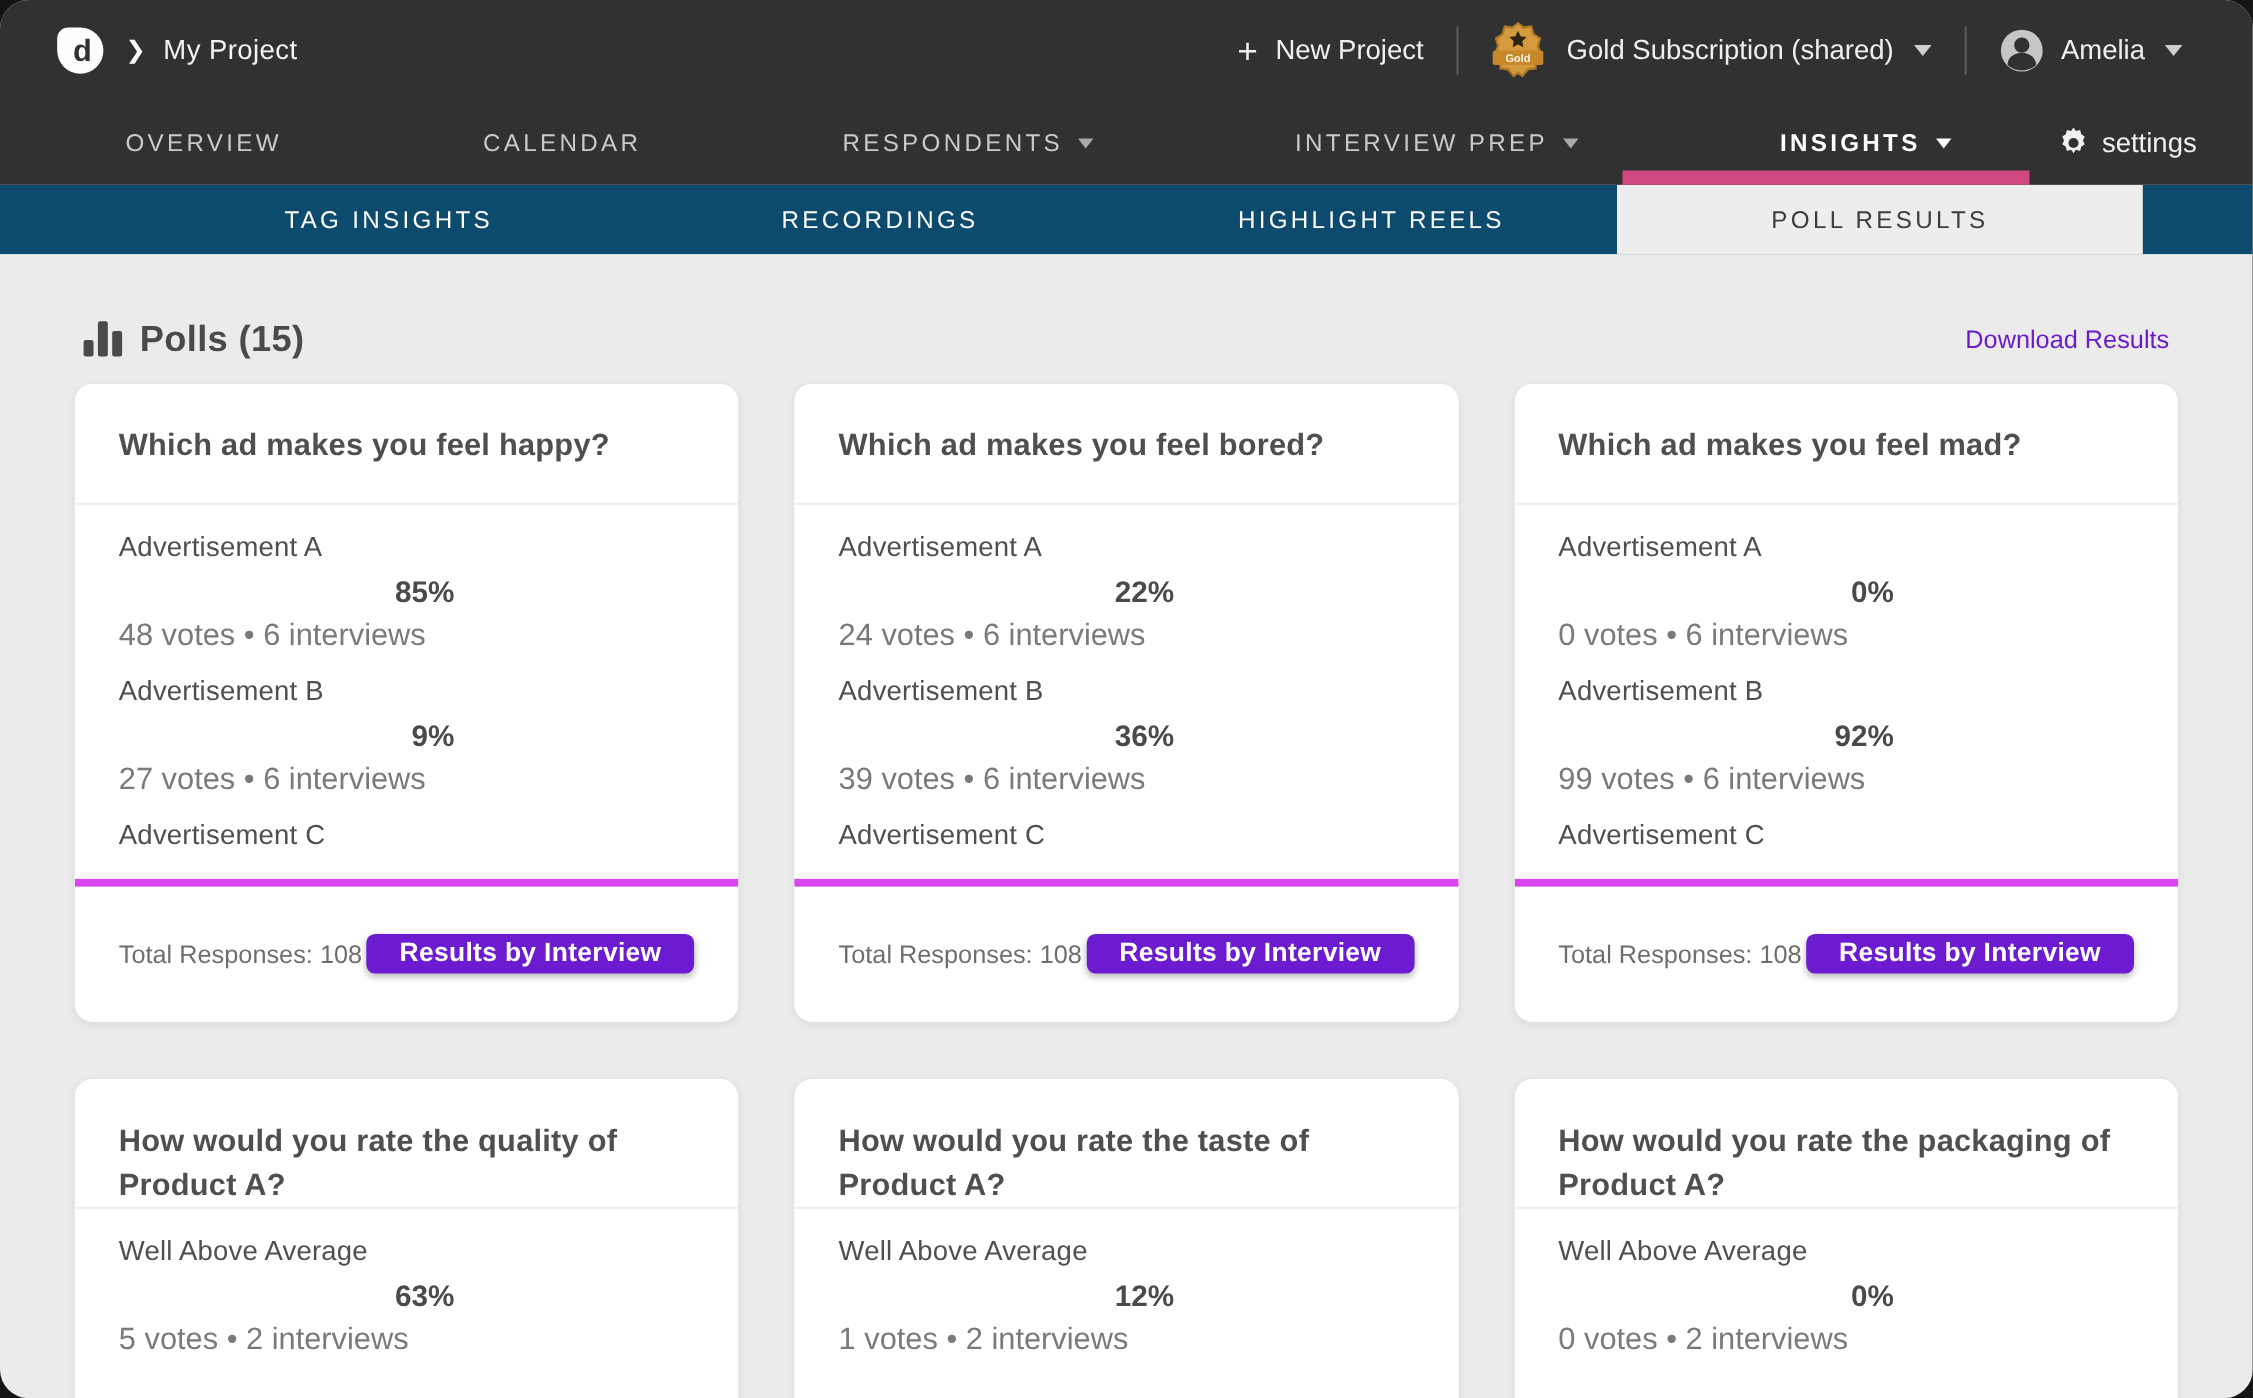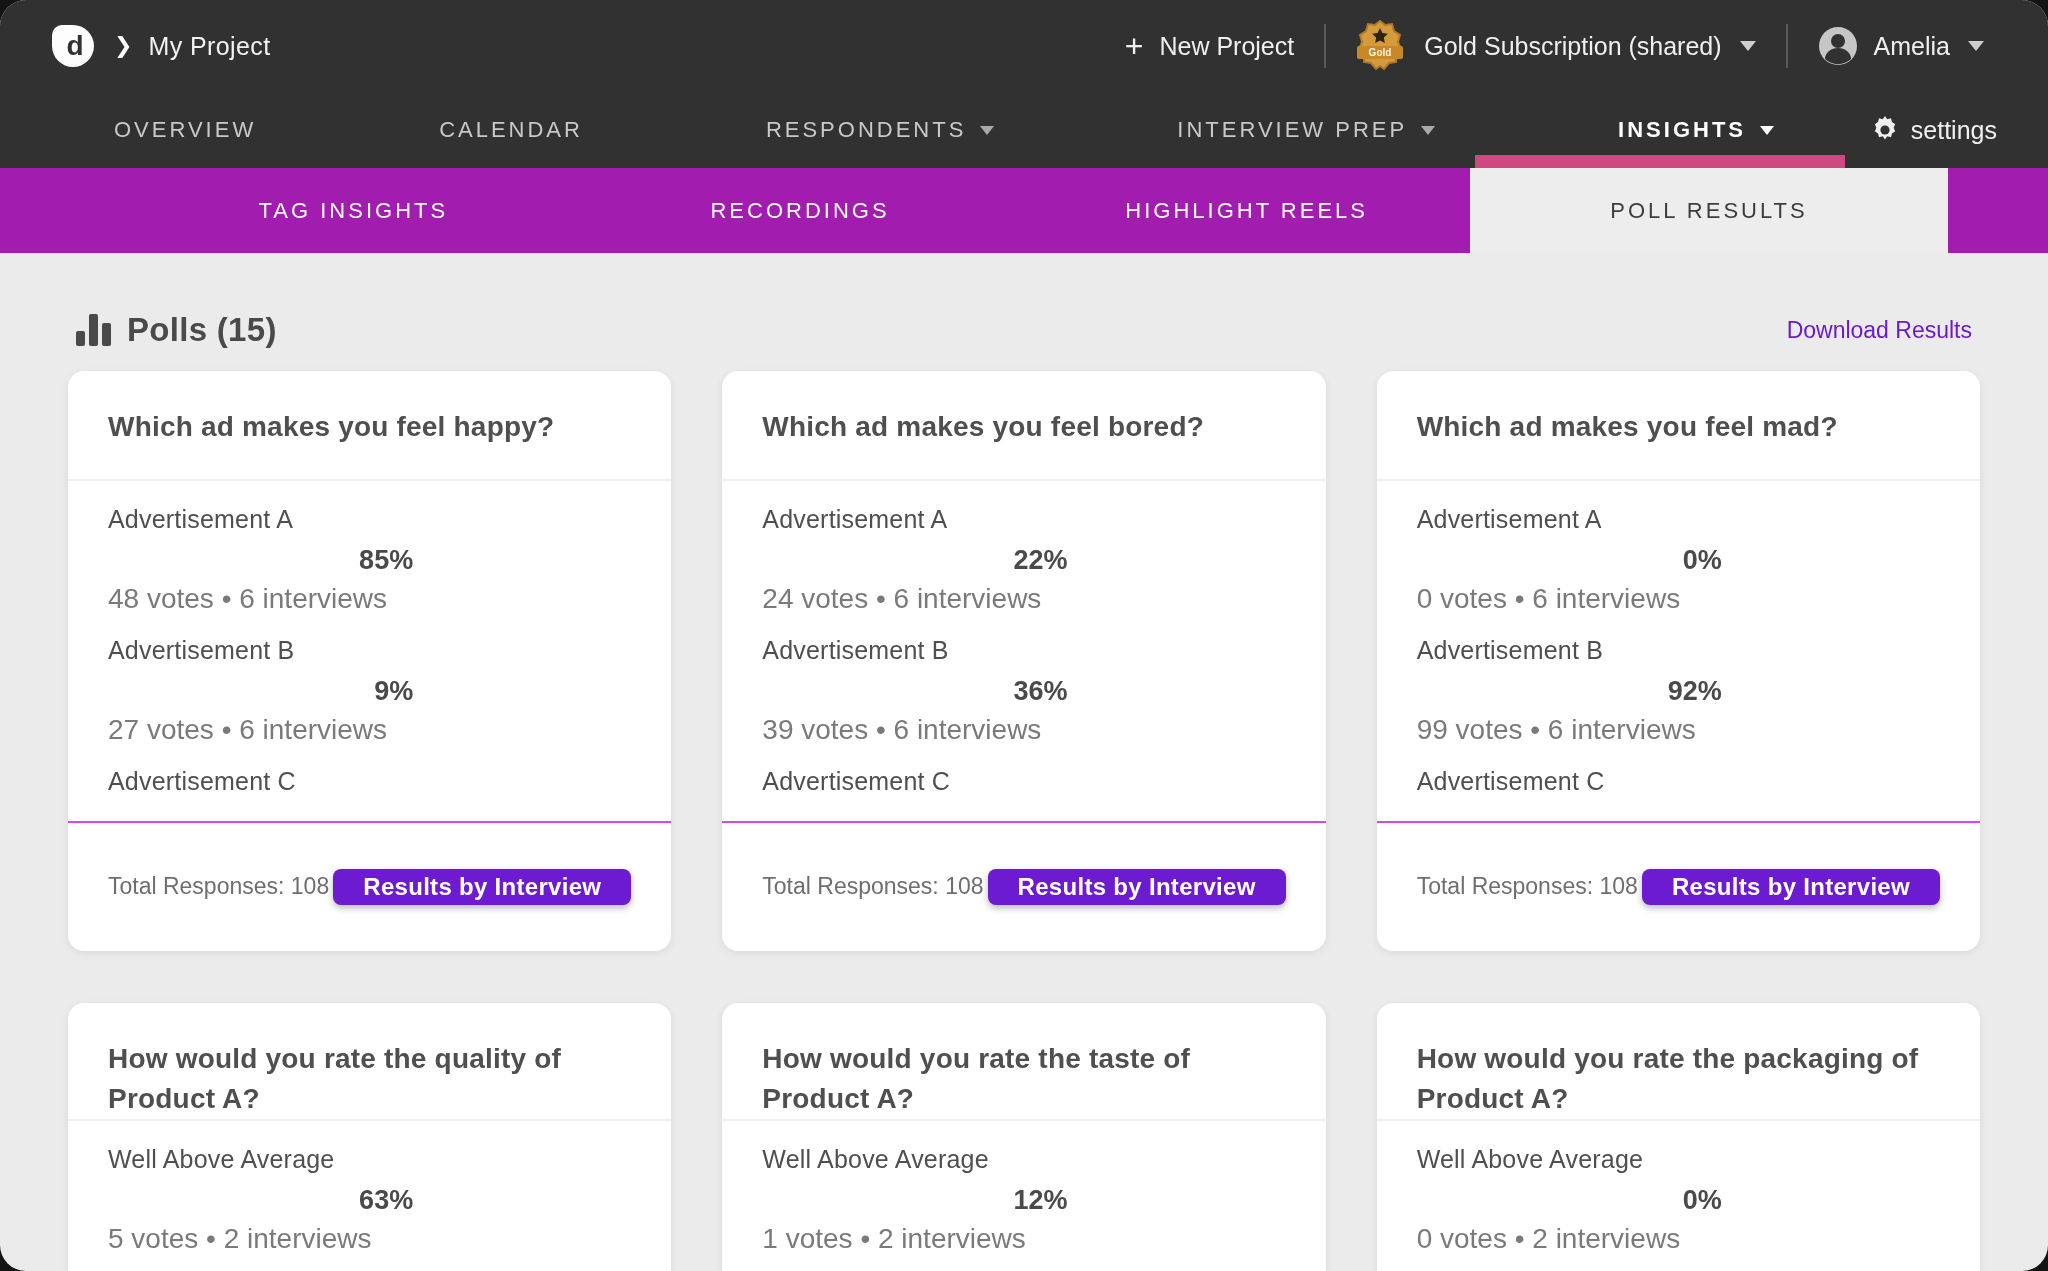--- a/index.html
+++ b/index.html
@@ -38,21 +38,21 @@
   .nav-item{ display:flex; align-items:center; color:#c9c9c9; font-size:22px; letter-spacing:3px;
              cursor:pointer; white-space:nowrap; }
   .nav-item .caret{ border-top-color:#a9a9a9; margin-left:14px; }
   .nav-item.active{ color:#ffffff; font-weight:bold; }
   .nav-item.active .caret{ border-top-color:#ffffff; }
   .settings{ margin-left:auto; display:flex; align-items:center; color:#f0f0f0; font-size:25px; cursor:pointer; }
   .gear{ margin-right:12px; display:flex; }
   .pink-underline{ position:absolute; left:1475px; bottom:0; width:370px; height:13px; background:#cf4980; }
 
   
-  .subnav{ display:flex; align-items:stretch; height:85px; background:#a21caf;text-align:center; }
+  .subnav{ display:flex; align-items:stretch; height:63px; background:#0c4a6e;text-align:center; }
   .subnav-left{ display:flex; flex:0 0 1470px; padding-left:130px; }
   .subtab{ flex:1; display:flex; align-items:center; justify-content:center; color:#fdfdfd;
            font-size:22px; letter-spacing:3px; cursor:pointer; white-space:nowrap; }
   .subtab.active{ flex:0 0 478px; background:#ededed; color:#3d3d3d; }
   .subnav-spacer{ flex:1; }
 
   
   .content{ padding:58px 68px 0 68px; }
   .content-header{ display:flex; align-items:center; margin-bottom:22px; padding:0 8px 0 8px; }
   .polls-title-wrap{ display:flex; align-items:center; }
@@ -75,21 +75,21 @@
   .card-body{ height:377px; overflow:hidden; padding:0 40px; }
   .card-body.open{ height:auto; overflow:visible; flex:1; }
   .option{ padding-top:22px; }
   .option-label{ font-size:25px; color:#4f4f4f; line-height:32px; letter-spacing:.2px; }
   .bar-row{ display:flex; align-items:center; margin-top:10px;flex-direction:column; }
   .track{ flex:1; height:24px; background:#efefef; border-radius:12px; overflow:hidden; }
   .fill{ height:100%; background:#5cc5be; }
   .pct{ width:87px; text-align:right; font-size:27px; font-weight:bold; color:#4a4a4a; }
   .votes{ margin-top:10px; font-size:28px; color:#7a7a7a; line-height:26px; min-height:26px; }
 
-  .card-footer{ border-top:2px solid #d946ef; height:144px; display:flex; align-items:center;
+  .card-footer{ border-top:7px solid #d946ef; height:144px; display:flex; align-items:center;
                 justify-content:space-between; padding:0 40px; }
   .total{ font-size:23px; color:#6e6e6e; }
   .btn-purple{ background:#6c1bd1; color:#ffffff; border:none; font-family:inherit;
                font-size:24px; font-weight:bold; letter-spacing:.3px; height:36px; padding:0 30px;
                border-radius:8px; box-shadow:0 3px 7px rgba(0,0,0,.28); cursor:pointer; }
 </style>
 </head>
 <body>
 
 <div class="frame">

